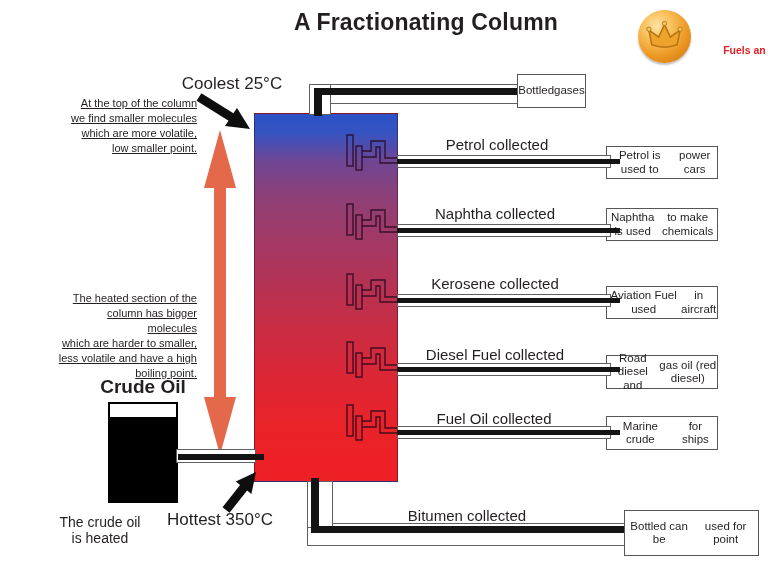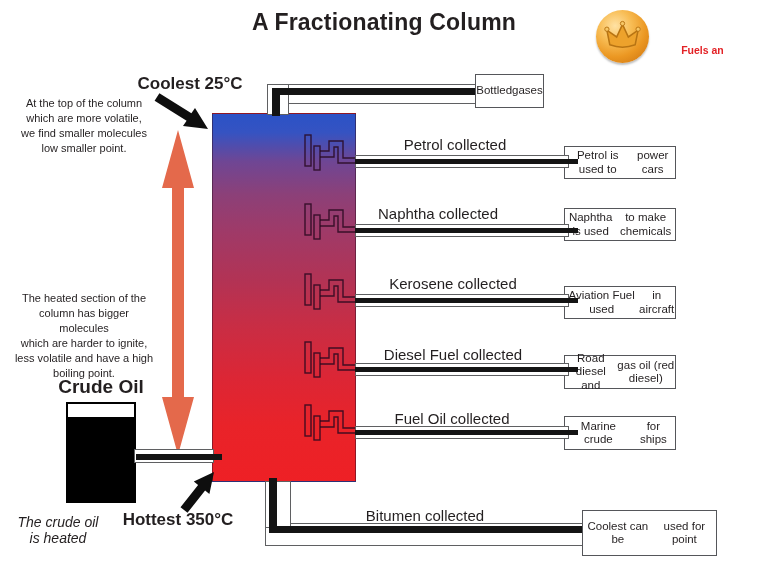--- a/index.html
+++ b/index.html
@@ -1,45 +1,45 @@
 <!DOCTYPE html>
 <html><head>
 <meta charset="utf-8">
 <style>
   html,body{margin:0;padding:0;background:#ffffff;}
   #canvas{
     position:relative;width:723px;height:576px;background:#ffffff;overflow:hidden;
-    font-family:"Liberation Sans","DejaVu Sans",sans-serif;color:#231f20;
+    font-family:"Liberation Sans","DejaVu Sans",sans-serif;color:#231f20;margin-left:42px;
   }
   .abs{position:absolute;}
   
   .title{left:0;top:9px;width:768px;text-align:center;font-size:23px;font-weight:bold;letter-spacing:.2px;}
   
   .logo-sphere{left:596px;top:10px;width:53px;height:53px;border-radius:50%;
     background:radial-gradient(circle at 36% 30%, #ffe2a4 0%, #f8bd55 32%, #eb9722 62%, #c86e0e 100%);
     box-shadow:0 2px 2px rgba(0,0,0,0.25);}
   .logo-crown{left:603px;top:20px;width:39px;height:34px;}
   .logo-name{left:657px;top:16px;width:106px;font-size:21px;font-weight:bold;letter-spacing:-0.5px;
     color:#e32226;border-bottom:3px solid #e32226;padding-bottom:1px;text-align:center;}
   .logo-tagline{left:681px;top:44px;width:106px;font-size:10.5px;font-weight:bold;color:#e32226;text-align:center;}
   
   .column{left:212px;top:113px;width:144px;height:369px;box-sizing:border-box;
     border:1px solid rgba(48,14,36,0.5);
     background:linear-gradient(180deg,#2b52c6 0%,#3553c2 5%,#6f4694 13%,#8c4078 22%,#9f3a68 32%,
       #b23355 45%,#c92d44 58%,#dc2635 72%,#e92329 85%,#ee2025 100%);}
   .tray{position:absolute;left:85px;width:58px;height:41px;}
   
-  .para{width:142px;font-size:11px;line-height:15px;text-align:center;}
+  .para{width:142px;font-size:11px;line-height:15px;text-align:right;text-decoration:underline;}
   .para1{left:13px;top:96px;}
   .para2{left:13px;top:291px;}
-  .temp{font-size:17px;font-weight:bold;text-align:center;width:140px;}
+  .temp{font-size:17px;font-weight:normal;text-align:center;width:140px;}
   .coolest{left:120px;top:74px;}
   .hottest{left:108px;top:510px;}
   .crude-title{left:51px;top:376px;width:100px;text-align:center;font-size:19px;font-weight:bold;}
-  .crude-caption{left:12px;top:514px;width:92px;text-align:center;font-size:14px;line-height:16px;font-style:italic;}
+  .crude-caption{left:12px;top:514px;width:92px;text-align:center;font-size:14px;line-height:16px;}
   
   .vessel{left:66px;top:402px;width:70px;height:101px;box-sizing:border-box;border:2px solid #000;background:#fff;}
   .vessel-oil{position:absolute;left:0;top:13px;width:100%;height:calc(100% - 13px);background:#000;}
   
   .channel{background:#ffffff;border:1px solid #5f6062;box-sizing:border-box;}
   .pbar{background:#141414;}
   
   .flabel{font-size:15px;text-align:center;width:220px;}
   
   .fbox{background:#ffffff;border:1.5px solid #55565a;box-sizing:border-box;
@@ -57,28 +57,28 @@
   <svg class="abs logo-crown" viewBox="0 0 40 34">
     <path d="M7 25 L4 10 L14 17 L20 4 L26 17 L36 10 L33 25 Q20 30 7 25 Z" fill="#eda22c" stroke="#b87413" stroke-width="1.6"></path>
     <circle cx="4" cy="9" r="2.2" fill="#f7c767" stroke="#b87413" stroke-width="1"></circle>
     <circle cx="20" cy="3.2" r="2.2" fill="#f7c767" stroke="#b87413" stroke-width="1"></circle>
     <circle cx="36" cy="9" r="2.2" fill="#f7c767" stroke="#b87413" stroke-width="1"></circle>
   </svg>
   <div class="abs logo-tagline">Fuels and Lubricants</div>
 
   <div class="abs para para1">
     <div>At the top of the column</div>
+    <div>we find smaller molecules</div>
     <div>which are more volatile,</div>
-    <div>we find smaller molecules</div>
     <div>low smaller point.</div>
   </div>
   <div class="abs para para2">
     <div>The heated section of the</div>
     <div>column has bigger molecules</div>
-    <div>which are harder to ignite,</div>
+    <div>which are harder to smaller,</div>
     <div>less volatile and have a high</div>
     <div>boiling point.</div>
   </div>
 
   <div class="abs temp coolest">Coolest 25°C</div>
   <div class="abs temp hottest">Hottest 350°C</div>
 
   <div class="abs column">
     <svg class="tray" style="top:20px" viewBox="0 0 58 41">
       <g fill="none" stroke="rgba(40,8,30,0.85)" stroke-width="1.4">
@@ -174,35 +174,35 @@
   </div>
   <div class="abs fbox" style="left:564px;top:355px;width:112px;height:34px">
     <div>Road diesel and</div>
     <div>gas oil (red diesel)</div>
   </div>
   <div class="abs fbox" style="left:564px;top:416px;width:112px;height:34px">
     <div>Marine crude</div>
     <div>for ships</div>
   </div>
   <div class="abs fbox" style="left:582px;top:510px;width:135px;height:46px">
-    <div>Coolest can be</div>
+    <div>Bottled can be</div>
     <div>used for point</div>
   </div>
 
   <div class="abs channel" style="left:355px;top:155px;width:214px;height:13px"></div>
   <div class="abs pbar" style="left:355px;top:159px;width:223px;height:5px"></div>
   <div class="abs channel" style="left:355px;top:224px;width:214px;height:13px"></div>
   <div class="abs pbar" style="left:355px;top:228px;width:223px;height:5px"></div>
   <div class="abs channel" style="left:355px;top:294px;width:214px;height:13px"></div>
   <div class="abs pbar" style="left:355px;top:298px;width:223px;height:5px"></div>
   <div class="abs channel" style="left:355px;top:363px;width:214px;height:13px"></div>
   <div class="abs pbar" style="left:355px;top:367px;width:223px;height:5px"></div>
   <div class="abs channel" style="left:355px;top:426px;width:214px;height:13px"></div>
   <div class="abs pbar" style="left:355px;top:430px;width:223px;height:5px"></div>
 
   <div class="abs flabel" style="left:345px;top:136px">Petrol collected</div>
-  <div class="abs flabel" style="left:328px;top:205px">Naphtha collected</div>
+  <div class="abs flabel" style="left:343px;top:205px">Naphtha collected</div>
   <div class="abs flabel" style="left:343px;top:275px">Kerosene collected</div>
   <div class="abs flabel" style="left:343px;top:346px">Diesel Fuel collected</div>
   <div class="abs flabel" style="left:342px;top:410px">Fuel Oil collected</div>
   <div class="abs flabel" style="left:315px;top:507px">Bitumen collected</div>
 
 </div>
 
 </body></html>

